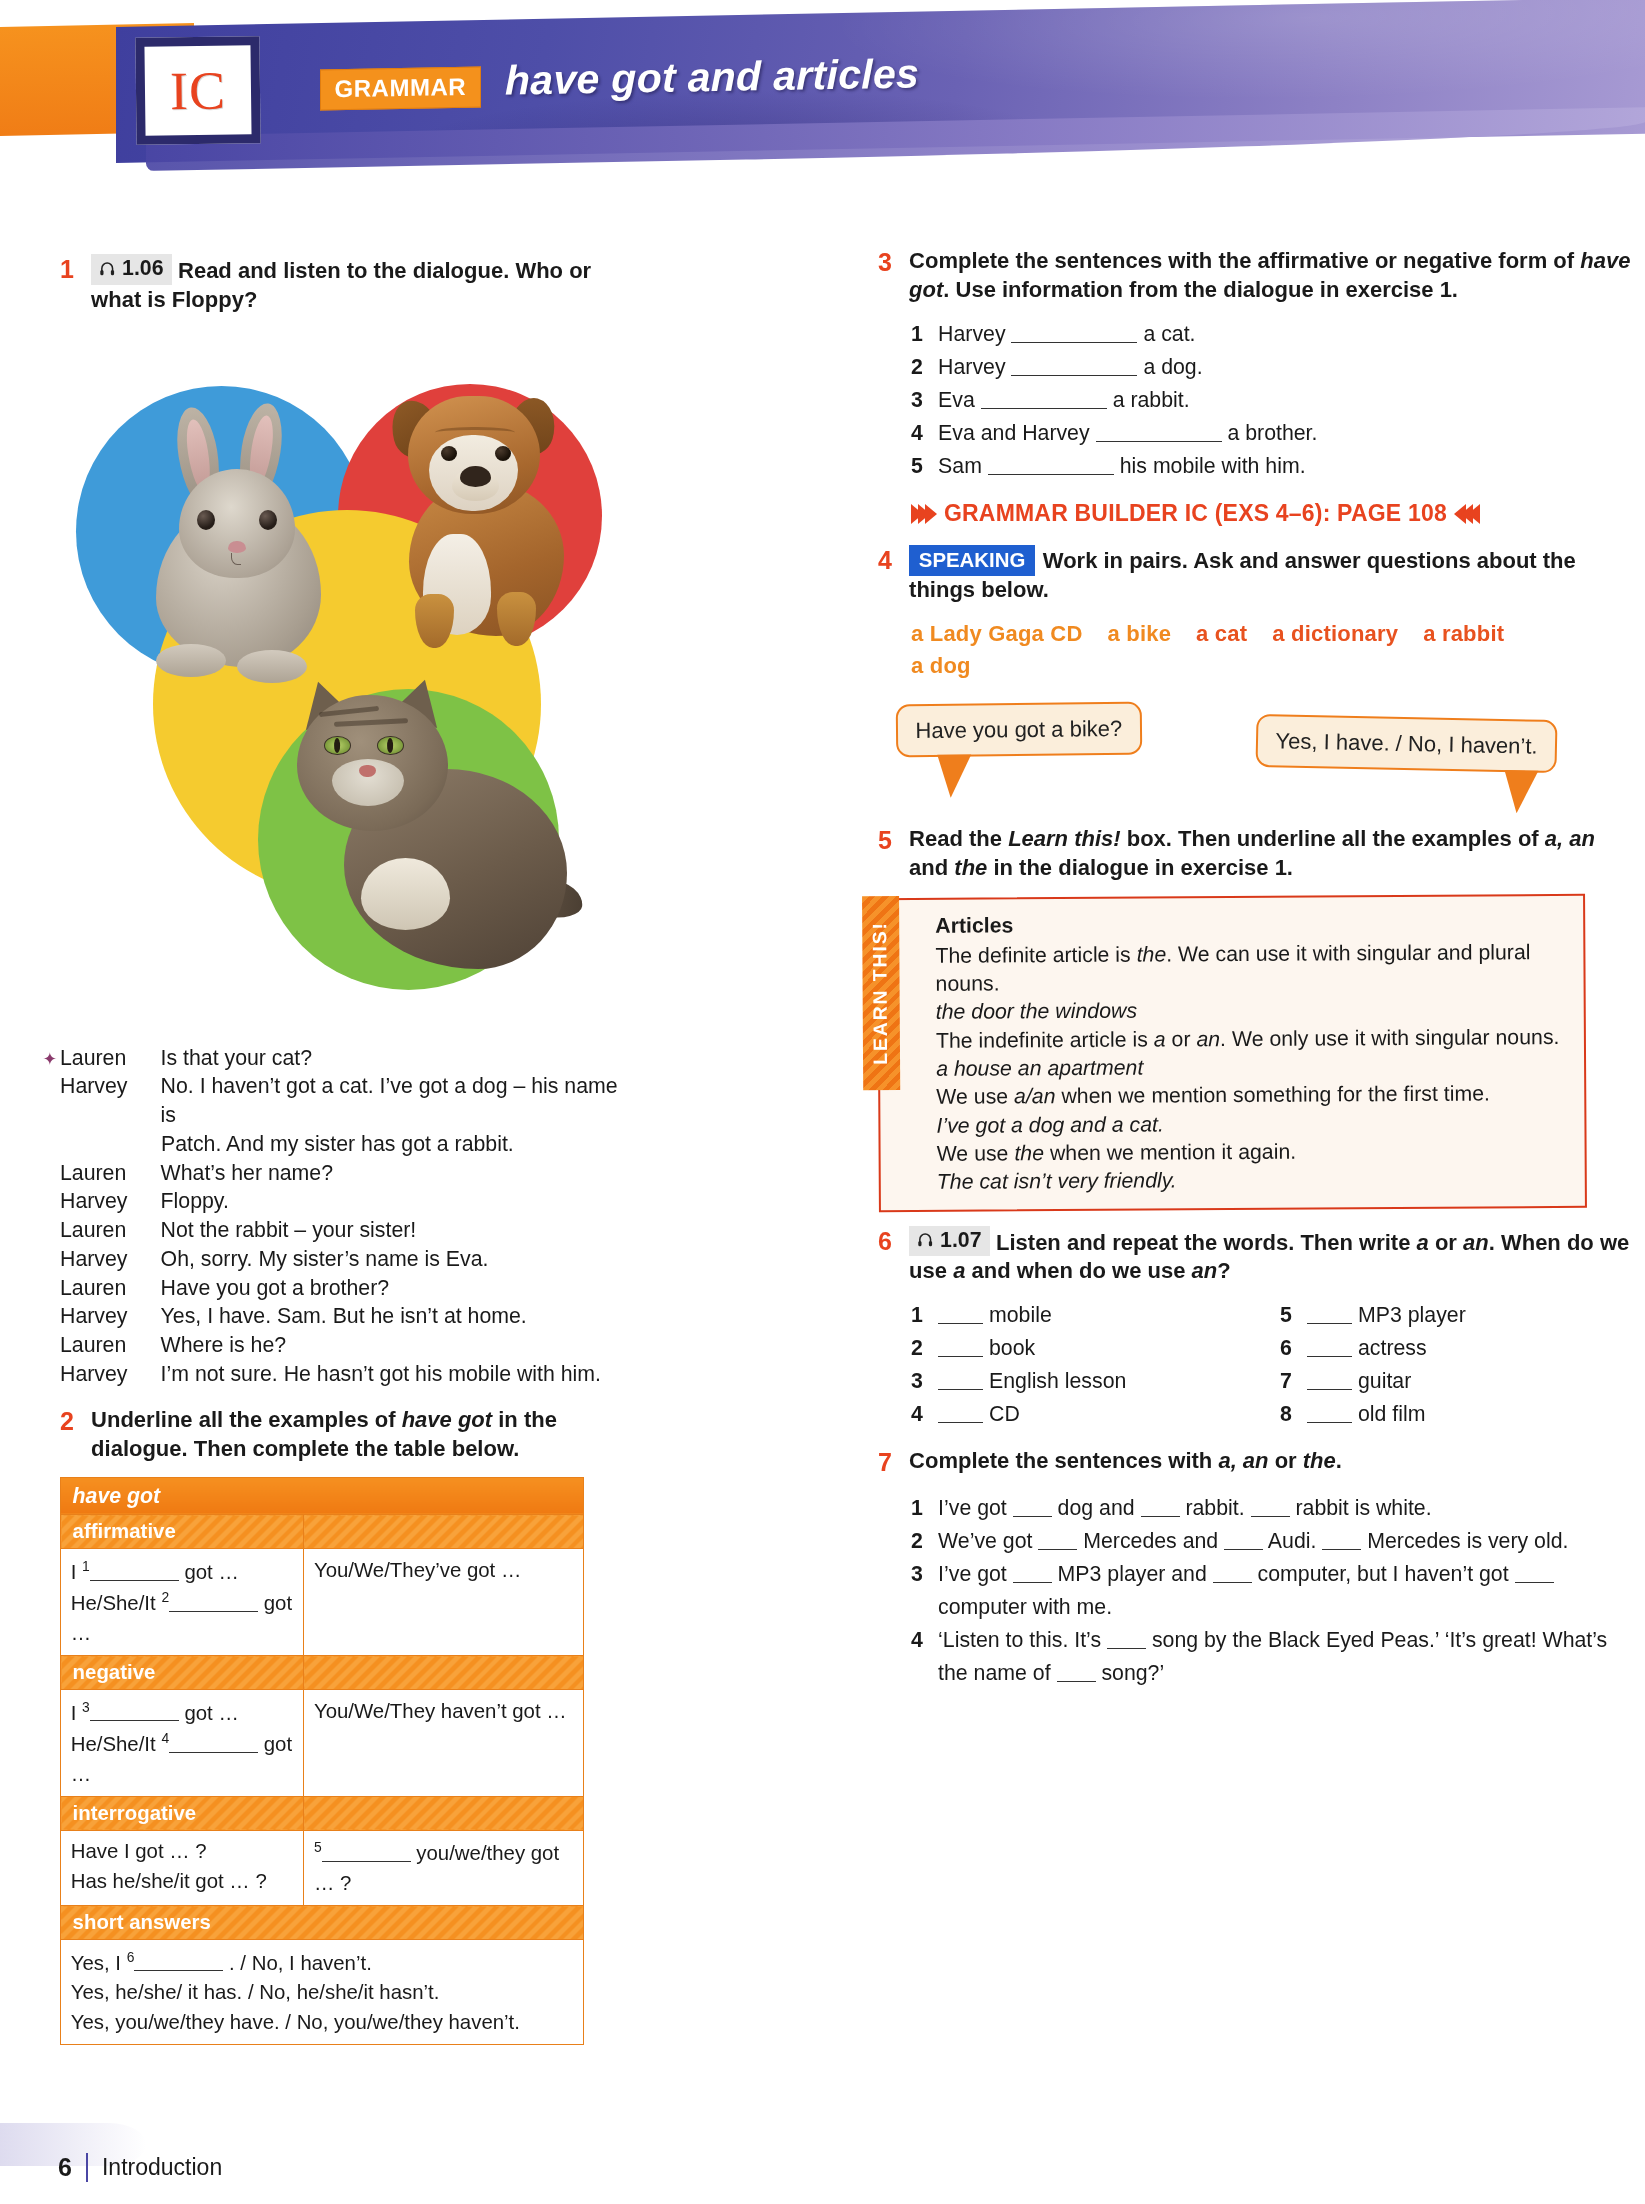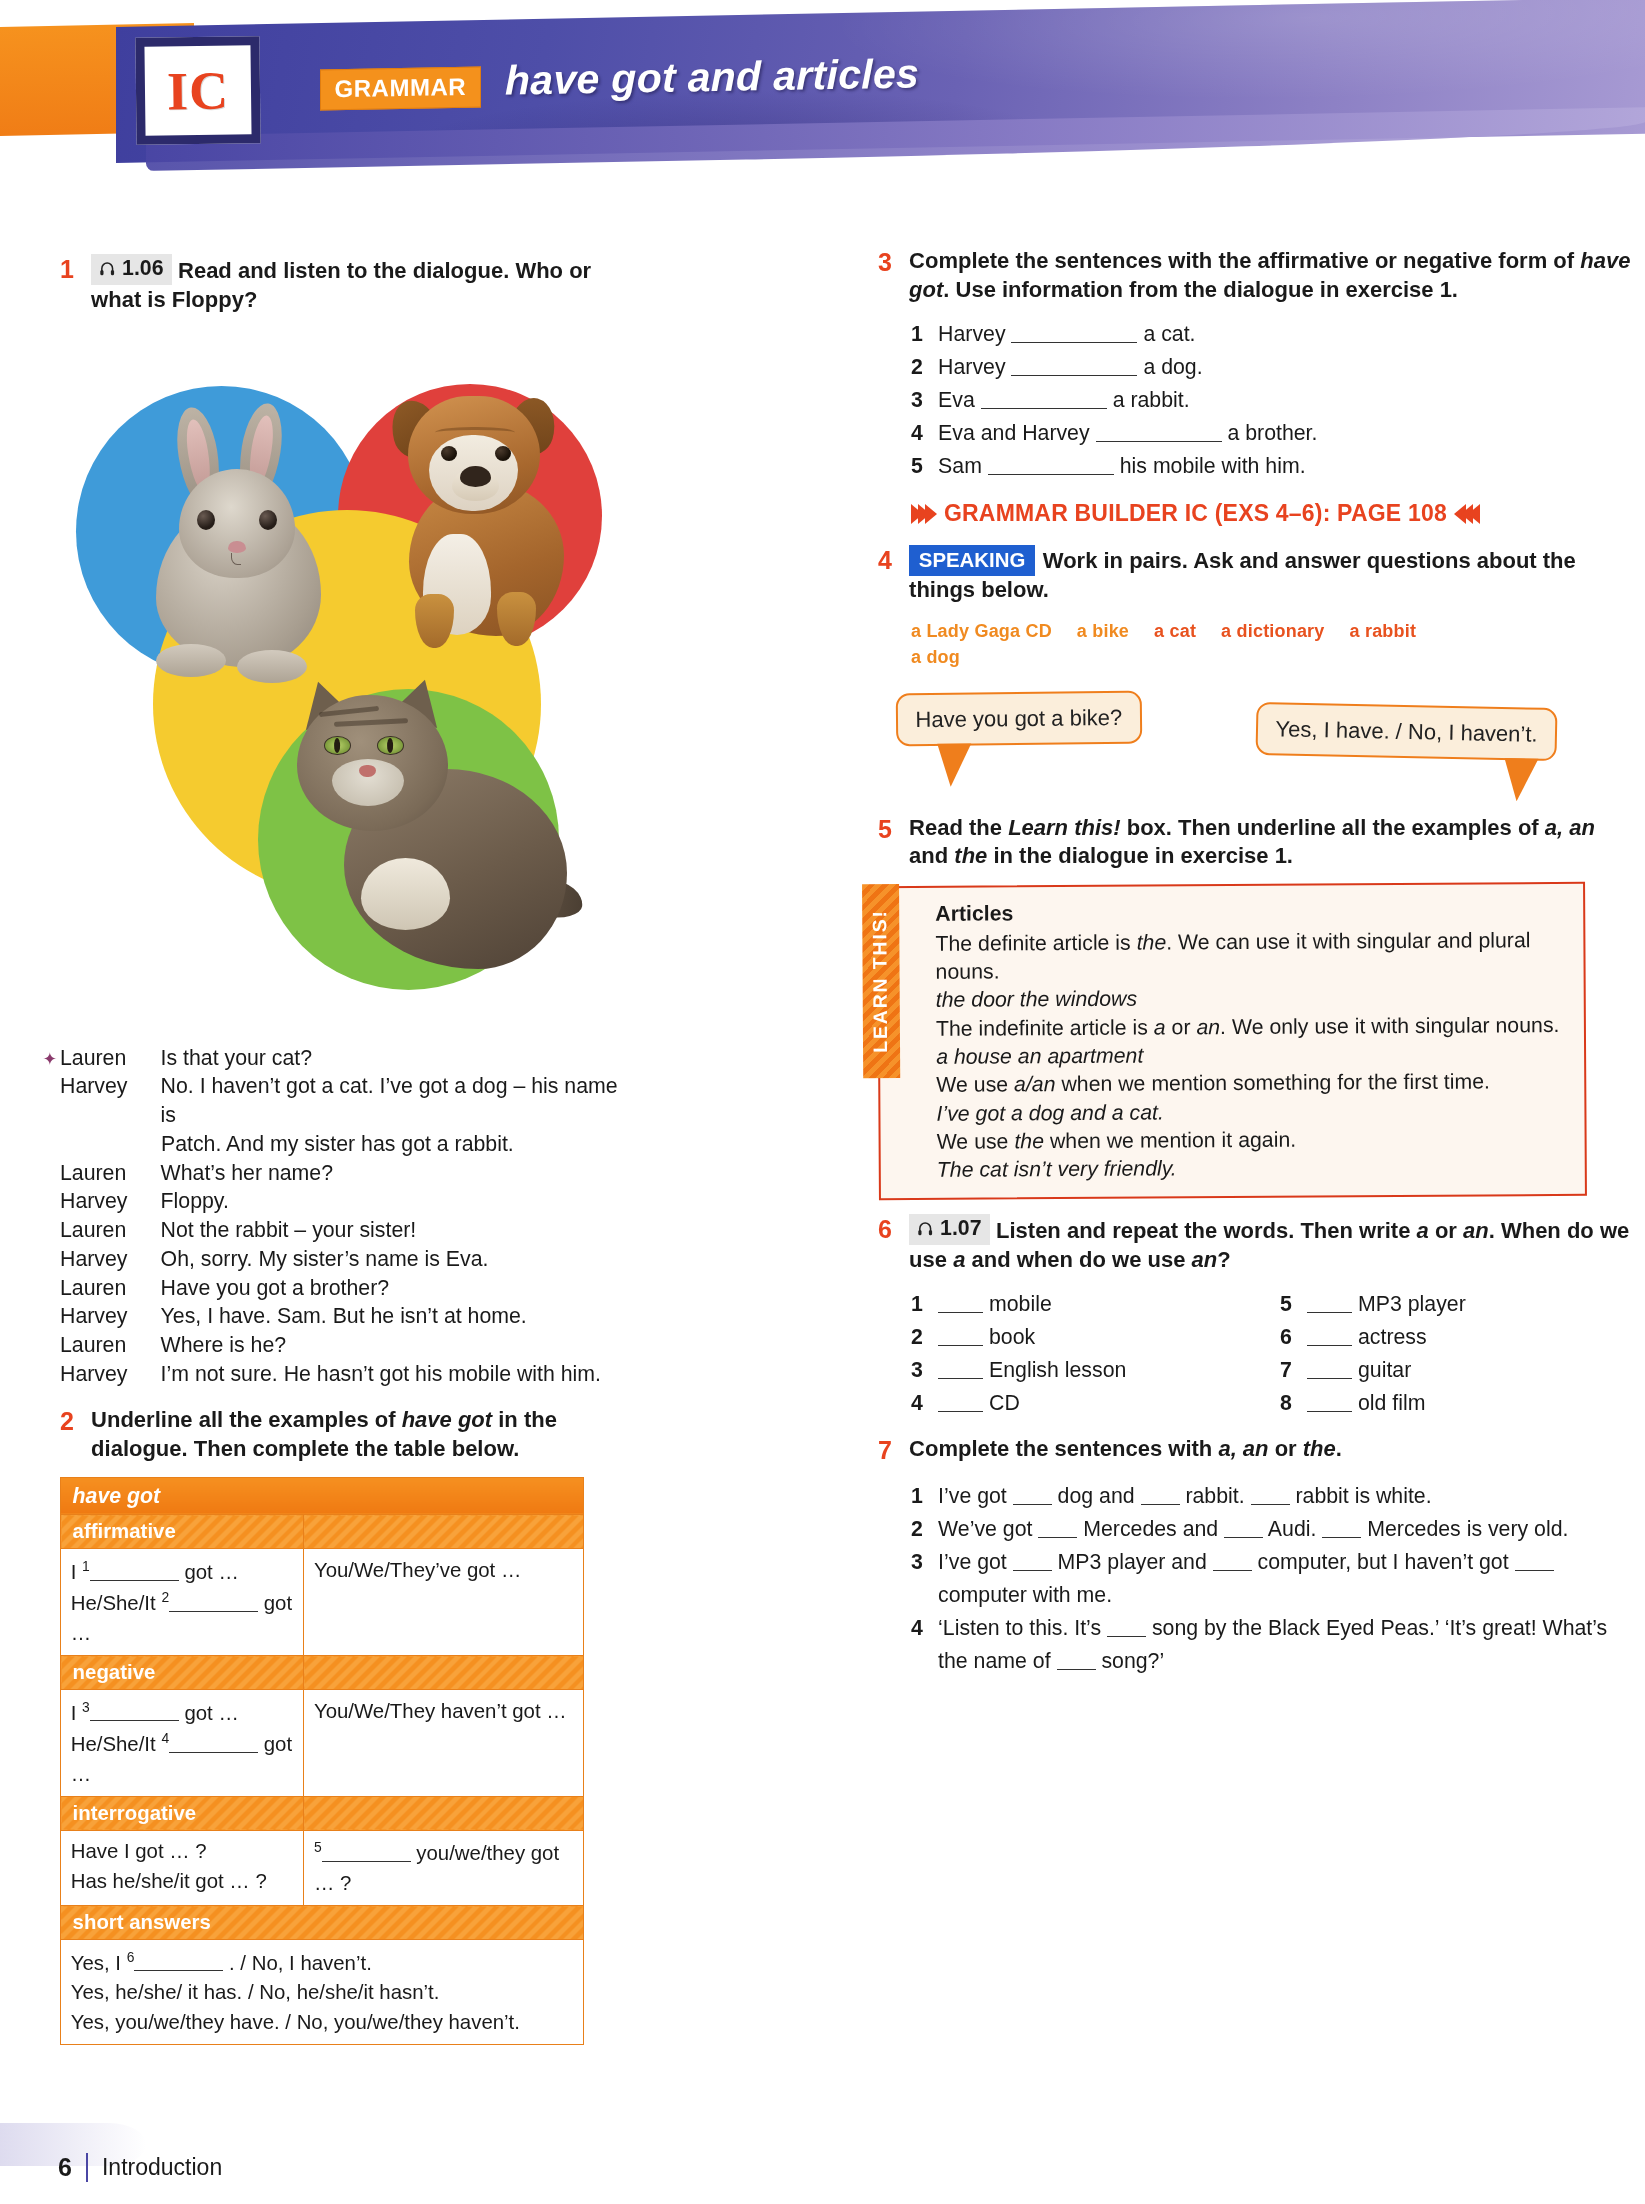--- a/index.html
+++ b/index.html
@@ -41,21 +41,21 @@
   }
   .unit-badge{
     position:absolute; left:136px; top:37px; width:124px; height:107px;
     background:#fff; border:9.7px solid #2c2a6b;
     display:flex; align-items:center; justify-content:center;
     transform:rotate(-0.7deg);
     z-index:4;
   }
   .unit-badge span{
     font-family:"Liberation Serif", serif;
-    font-weight:bold; font-size:54px; color:#e8431f;
+    font-weight:normal; font-size:54px; color:#e8431f;
     letter-spacing:1px; line-height:1;
     text-shadow:1px 1px 0 rgba(0,0,0,.15);
   }
   .grammar-chip{
     position:absolute; left:320px; top:68px; z-index:5;
     background:#f4911c; color:#ffffff;
     font-weight:bold; font-size:24px; letter-spacing:0.5px;
     padding:4.9px 13.6px 5.8px 13.6px;
     transform:skewY(-1deg);
     border:1px solid #e07d10;
@@ -137,21 +137,21 @@
   .chev.r{ border-left:12.6px solid #e8431f; margin-right:-4.9px; }
   .chev.l{ border-right:12.6px solid #e8431f; margin-left:-4.9px; }
 
   .speaking-chip{
     display:inline-block; background:#1f5fd0; color:#fff;
     font-weight:bold; font-size:20.4px; padding:1.9px 9.7px 2.9px 9.7px; margin-right:7.8px;
     vertical-align:1px;
   }
 
   .wordbank{
-    margin-top:13.6px; color:#f08a20; font-size:18px; font-weight:bold;
+    margin-top:13.6px; color:#f08a20; font-size:22px; font-weight:bold;
     line-height:1.45; letter-spacing:0.2px;
   }
   .wordbank span{ margin-right:25px; white-space:nowrap; }
   .wordbank .hot{ color:#e8521f; }
 
   .bubbles{ position:relative; margin-top:21.3px; height:116px;text-align:center; }
   .bubble{
     position:absolute; background:#fbeedb; border:2.9px solid #ef7e1c;
     border-radius:13.6px; padding:11.6px 17.5px; font-size:22px; color:#222;
     white-space:nowrap;

